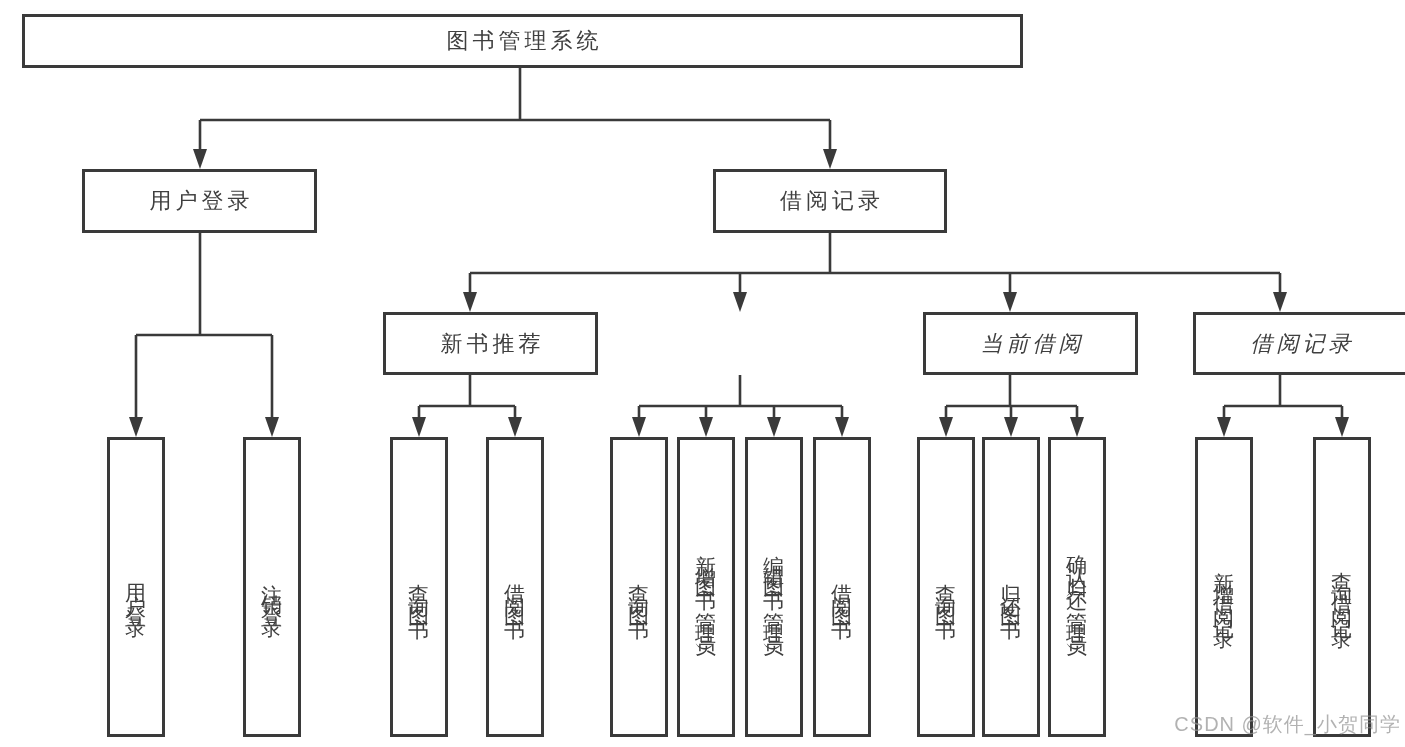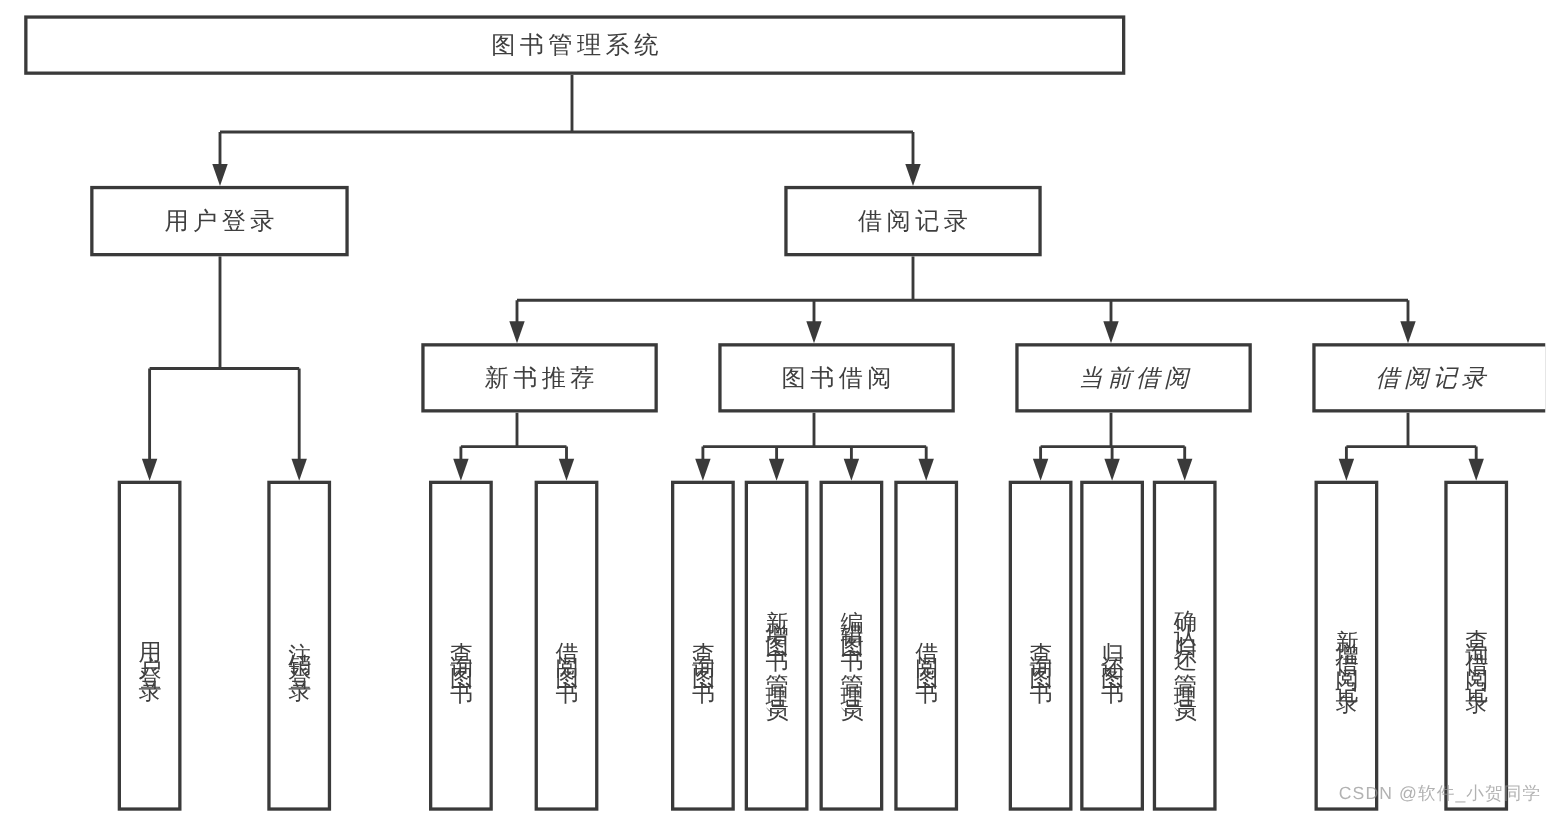--- a/index.html
+++ b/index.html
@@ -51,21 +51,21 @@
     font-size: 21px;
     line-height: 1;
     letter-spacing: 0.55em;
     padding-top: 0.3em;
     color: #3f3f3f;
   }
   .watermark {
     position: absolute;
     top: 711px;
     right: 4px;
-    font-size: 16px;
+    font-size: 20px;
     letter-spacing: 1px;
     color: rgba(148, 148, 148, 0.72);
     z-index: 10;
     white-space: nowrap;
   }
 </style>
 </head>
 <body>
 
 <div class="canvas">
@@ -102,21 +102,20 @@
       <polygon points="1335,417 1349,417 1342,437"></polygon>
     </g>
   </svg>
 
   <div class="node root">图书管理系统</div>
 
   <div class="node hnode" style="left:82px; width:235px;">用户登录</div>
   <div class="node hnode" style="left:713px; width:234px;">借阅记录</div>
 
   <div class="node l2" style="left:363px;">新书推荐</div>
-  <div class="node l2" style="left:633px;">图书借阅</div>
   <div class="node l2" style="left:903px;font-style:italic;">当前借阅</div>
   <div class="node l2" style="left:1173px;font-style:italic;">借阅记录</div>
 
   <div class="leaf" style="left:107px;">
     <span class="vtext">用户登录</span>
   </div>
   <div class="leaf" style="left:243px;">
     <span class="vtext">注销登录</span>
   </div>
 

